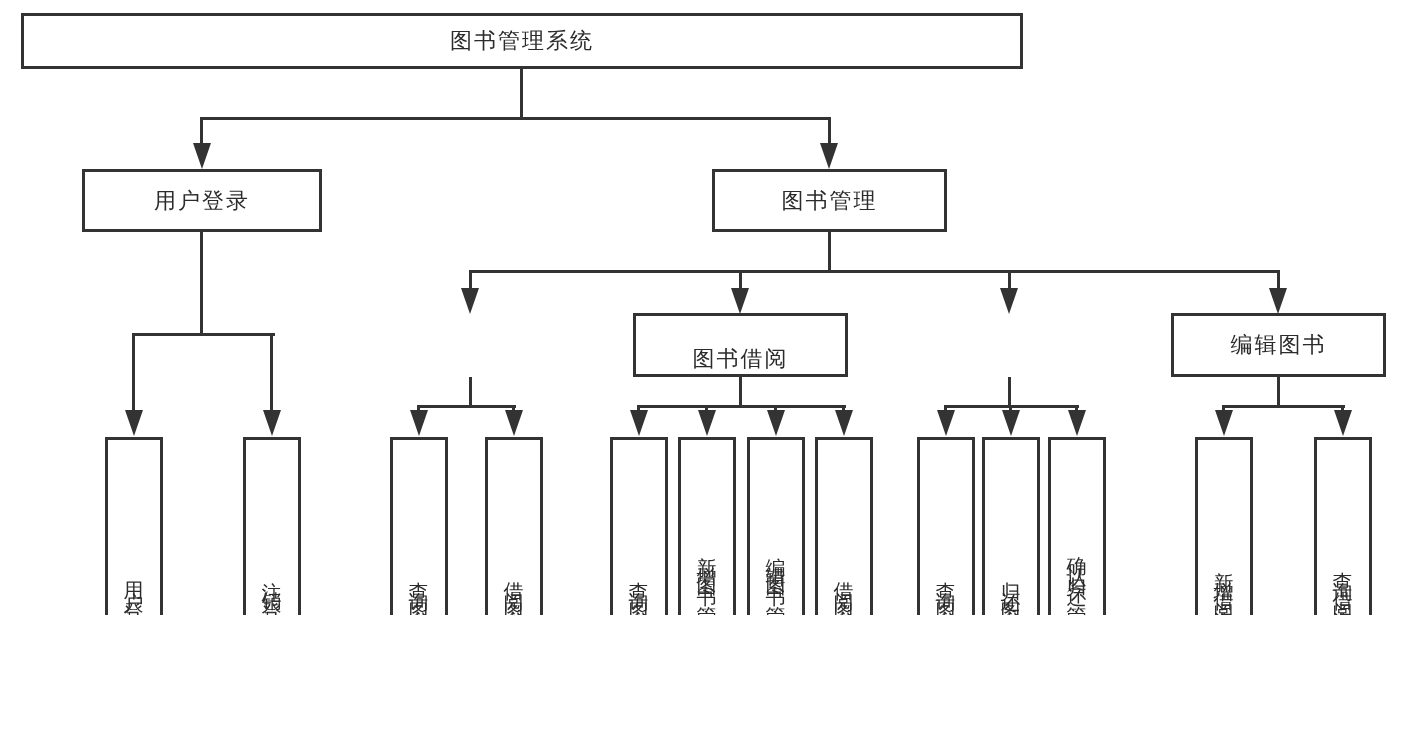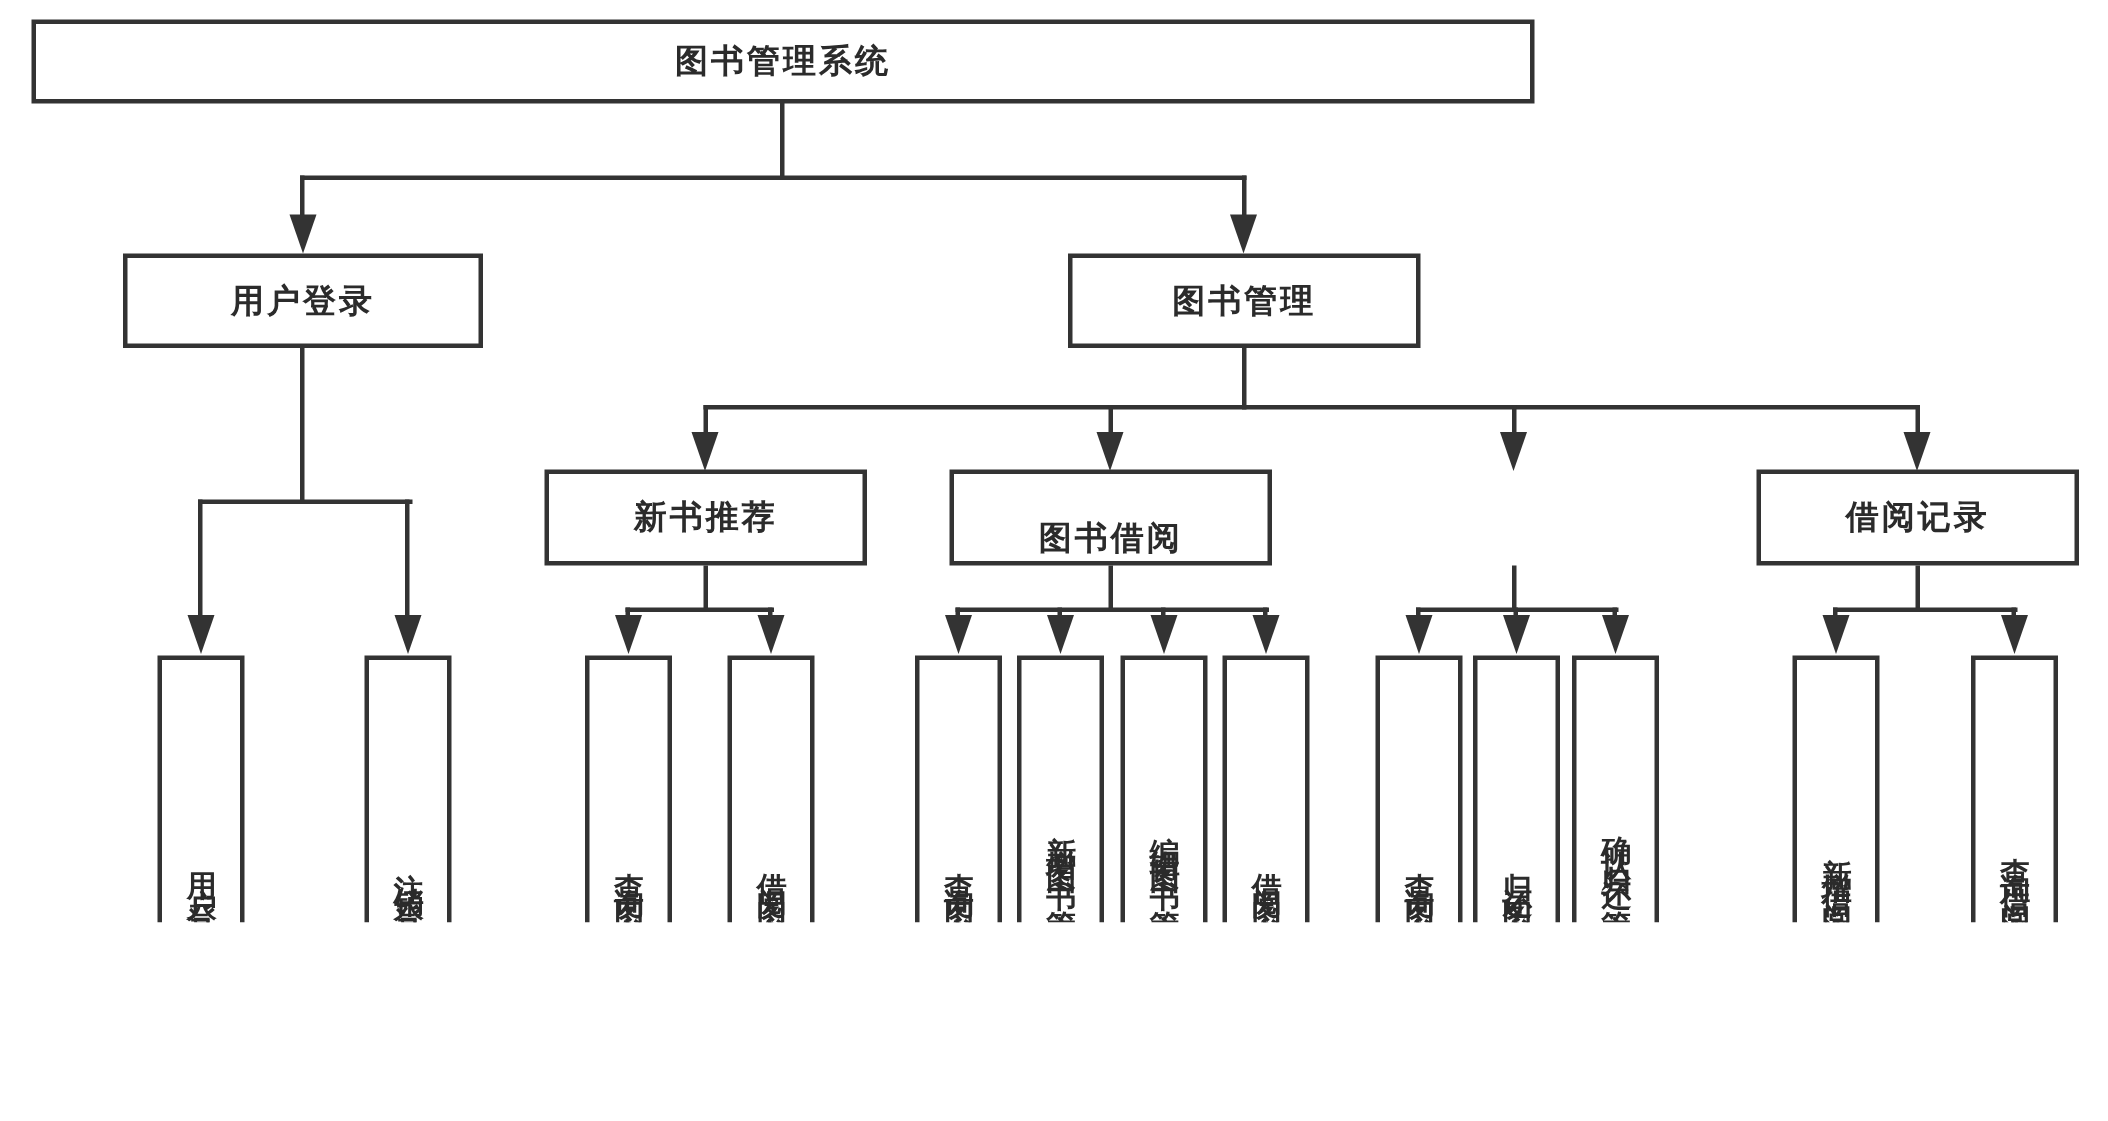--- a/index.html
+++ b/index.html
@@ -13,21 +13,20 @@
     padding: 0;
     background: var(--background);
     font-family: "Liberation Sans", "DejaVu Sans", sans-serif;
   }
   .canvas {
     position: relative;
     width: 1405px;
     height: 615px;
     background: var(--background);
     overflow: hidden;
-    font-weight: bold;
   }
   .node {
     position: absolute;
     box-sizing: border-box;
     border: 3px solid var(--line);
     background: var(--background);
     display: flex;
     align-items: center;
     justify-content: center;
     color: var(--text);
@@ -77,31 +76,28 @@
   </div>
 
   <div class="node" style="left:82px; top:169px; width:240px; height:63px;">
     <span>用户登录</span>
   </div>
 
   <div class="node" style="left:712px; top:169px; width:235px; height:63px;">
     <span>图书管理</span>
   </div>
 
-  <div class="node" style="left:363px; top:313px; width:215px; height:64px;">
-    <span>新书推荐</span>
-  </div>
 
   <div class="node" style="left:633px; top:313px; width:215px; height:64px;align-items:flex-end;">
     <span>图书借阅</span>
   </div>
 
 
   <div class="node" style="left:1171px; top:313px; width:215px; height:64px;">
-    <span>借阅记录</span>
+    <span>编辑图书</span>
   </div>
 
   <div class="node leaf" style="left:105px; top:437px; width:58px; height:298px;">
     <span class="vtext">用户登录</span>
   </div>
   <div class="node leaf" style="left:243px; top:437px; width:58px; height:298px;">
     <span class="vtext">注销登录</span>
   </div>
 
   <div class="node leaf" style="left:390px; top:437px; width:58px; height:298px;">

